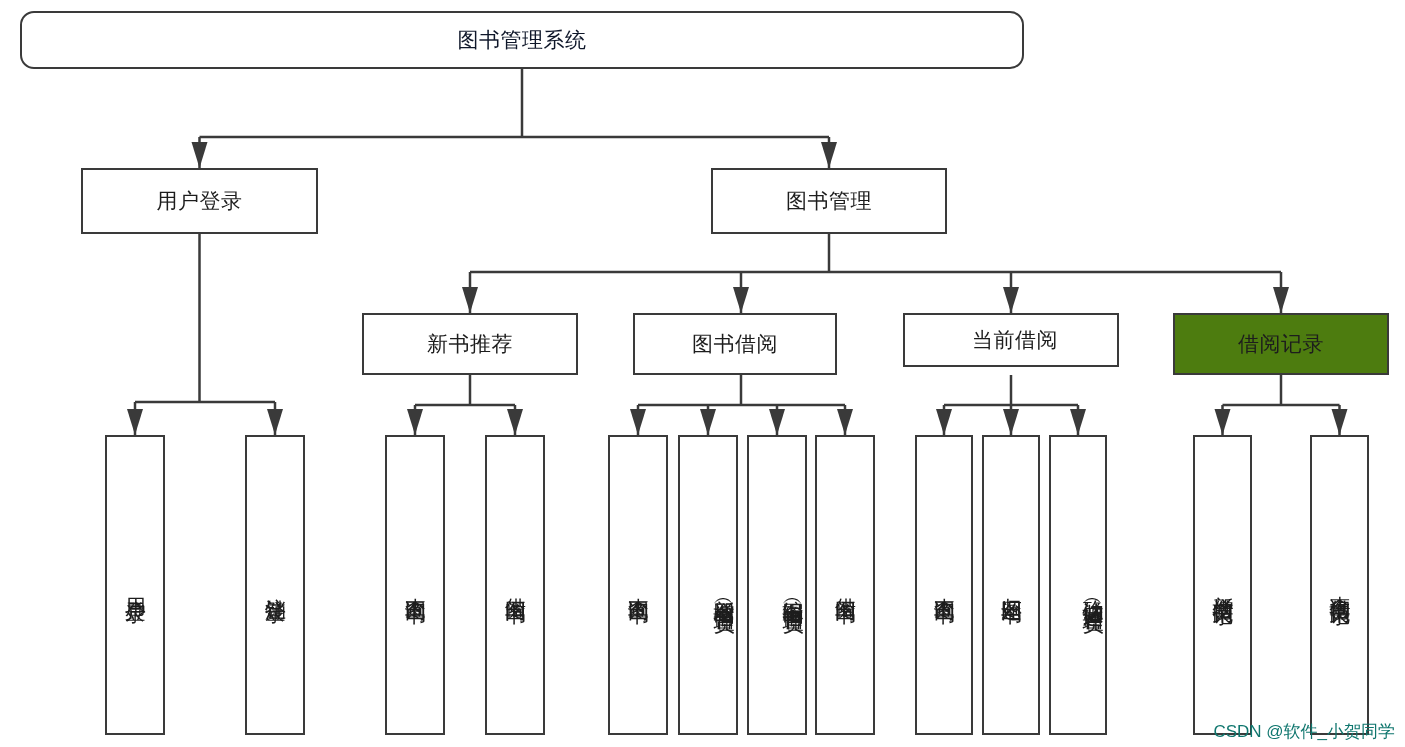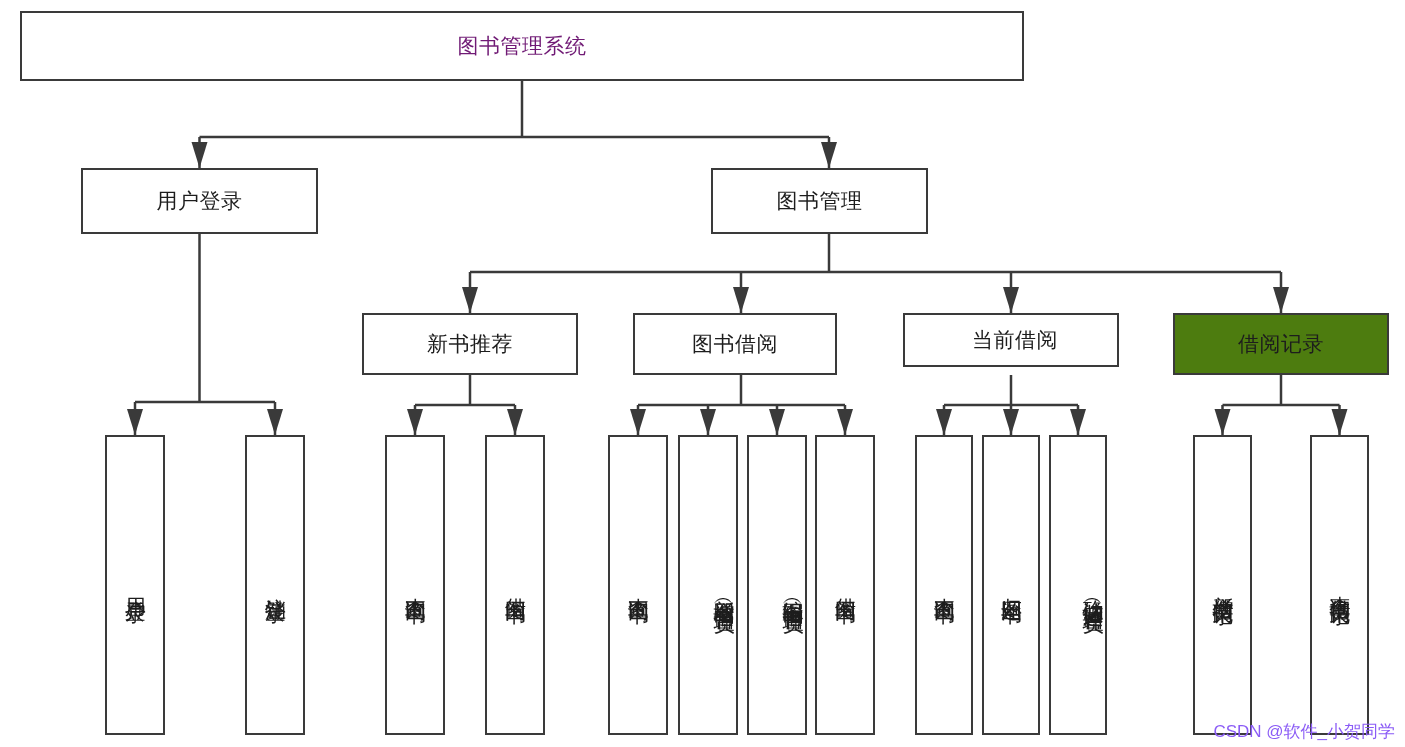--- a/index.html
+++ b/index.html
@@ -54,21 +54,21 @@
     padding-top: 0;
   }
   .node-label {
     display: block;
   }
   #watermark {
     position: absolute;
     right: 10px;
     bottom: 4px;
     font-size: 17px;
-    color: #8b5cf6;
+    color: #0f766e;
     white-space: nowrap;
     user-select: none;
   }
 </style>
 </head>
 <body>
 
 <div id="canvas">
   <svg id="edges" xmlns="http://www.w3.org/2000/svg">
       <line x1="522" y1="69" x2="522" y2="137" stroke="#3a3a3a" stroke-width="2.5"></line>
@@ -118,27 +118,27 @@
       <line x1="1078" y1="405" x2="1078" y2="435" stroke="#3a3a3a" stroke-width="2.5"></line>
       <polygon points="1070,409 1086,409 1078,435" fill="#3a3a3a"></polygon>
       <line x1="1281" y1="375" x2="1281" y2="405" stroke="#3a3a3a" stroke-width="2.5"></line>
       <line x1="1222.5" y1="405" x2="1339.5" y2="405" stroke="#3a3a3a" stroke-width="2.5"></line>
       <line x1="1222.5" y1="405" x2="1222.5" y2="435" stroke="#3a3a3a" stroke-width="2.5"></line>
       <polygon points="1214.5,409 1230.5,409 1222.5,435" fill="#3a3a3a"></polygon>
       <line x1="1339.5" y1="405" x2="1339.5" y2="435" stroke="#3a3a3a" stroke-width="2.5"></line>
       <polygon points="1331.5,409 1347.5,409 1339.5,435" fill="#3a3a3a"></polygon>
     </svg>
   <div id="nodes">
-      <div class="node horizontal" style="left: 20px; top: 11px; width: 1004px; height: 70px; border-color: rgb(58, 58, 58); background: rgb(255, 255, 255); color: #701a75;">
+      <div class="node horizontal" style="left: 20px; top: 11px; width: 1004px; height: 58px; border-color: rgb(58, 58, 58); background: rgb(255, 255, 255); color: #0f172a; border-radius: 14px;">
         <span class="node-label">图书管理系统</span>
       </div>
       <div class="node horizontal" style="left: 81px; top: 168px; width: 237px; height: 66px; border-color: rgb(58, 58, 58); background: rgb(255, 255, 255); color: rgb(29, 29, 29);">
         <span class="node-label">用户登录</span>
       </div>
-      <div class="node horizontal" style="left: 711px; top: 168px; width: 217px; height: 66px; border-color: rgb(58, 58, 58); background: rgb(255, 255, 255); color: rgb(29, 29, 29);">
+      <div class="node horizontal" style="left: 711px; top: 168px; width: 236px; height: 66px; border-color: rgb(58, 58, 58); background: rgb(255, 255, 255); color: rgb(29, 29, 29);">
         <span class="node-label">图书管理</span>
       </div>
       <div class="node horizontal" style="left: 362px; top: 313px; width: 216px; height: 62px; border-color: rgb(58, 58, 58); background: rgb(255, 255, 255); color: rgb(29, 29, 29);">
         <span class="node-label">新书推荐</span>
       </div>
       <div class="node horizontal" style="left: 633px; top: 313px; width: 204px; height: 62px; border-color: rgb(58, 58, 58); background: rgb(255, 255, 255); color: rgb(29, 29, 29);">
         <span class="node-label">图书借阅</span>
       </div>
       <div class="node horizontal" style="left: 903px; top: 313px; width: 216px; height: 54px; border-color: rgb(58, 58, 58); background: rgb(255, 255, 255); color: rgb(29, 29, 29); padding-left: 8px;">
         <span class="node-label">当前借阅</span>

